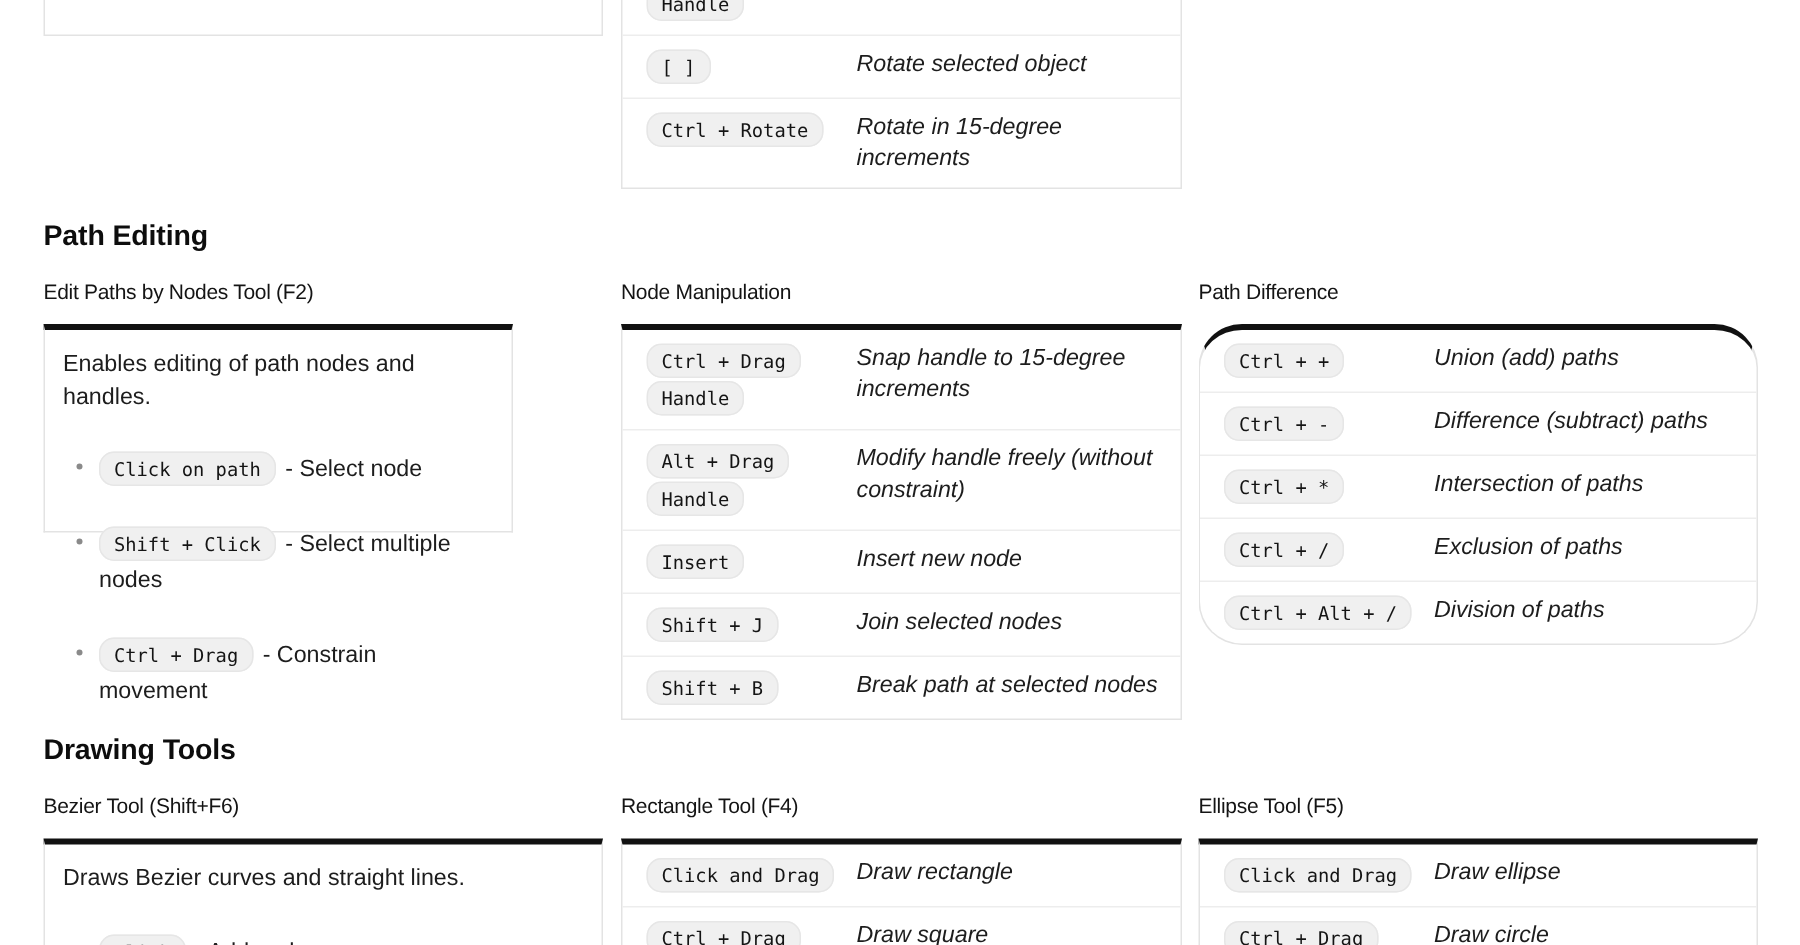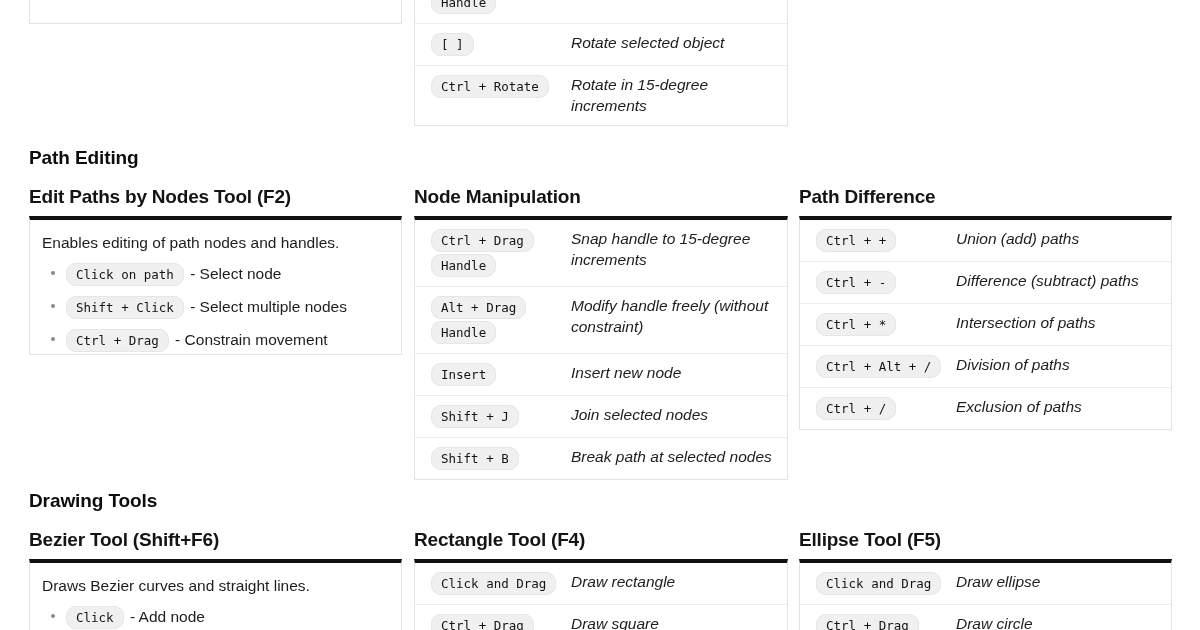--- a/index.html
+++ b/index.html
@@ -79,20 +79,21 @@
     color: #1d1d1d;
     padding: 0 0 4px 0;
   }
   .bullets { list-style: none; }
   .bullets li {
     position: relative;
     padding: 4px 0 4px 24px;
     font-size: 15.5px;
     line-height: 1.5;
     color: #1d1d1d;
+    margin-top: 17px;
   }
   .bullets li::before {
     content: "";
     position: absolute;
     left: 9px; top: 13px;
     width: 4px; height: 4px;
     border-radius: 50%;
     background: #8a8a8a;
   }
   .bullets kbd { margin-right: 2px; }
@@ -101,22 +102,22 @@
   
   .section-title {
     position: absolute;
     font-size: 19px;
     font-weight: 700;
     color: #0d0d0d;
     letter-spacing: -0.1px;
   }
   .col-title {
     position: absolute;
-    font-size: 19px;
-    font-weight: 700;
+    font-size: 14px;
+    font-weight: 400;
     color: #141414;
     letter-spacing: -0.2px;
   }
 </style>
 </head>
 <body>
 
 <div class="canvas">
 
   <div class="card no-top-rule" id="top-left-partial" style="left:29px; top:-60px; width:373px; height:84px;"></div>
@@ -134,21 +135,21 @@
         <div class="desccell">Rotate in 15-degree increments</div>
       </div>
     </div>
 
   <div class="section-title" style="left:29px; top:147px;">Path Editing</div>
 
   <div class="col-title" style="left:29px; top:186px;">Edit Paths by Nodes Tool (F2)</div>
   <div class="col-title" style="left:414px; top:186px;">Node Manipulation</div>
   <div class="col-title" style="left:799px; top:186px;">Path Difference</div>
 
-  <div class="card prose-card" id="pe-col0" style="left:29px; top:216px; width:373px; height:139px;">
+  <div class="card prose-card" id="pe-col0" style="left:29px; top:216px; width:313px; height:139px;">
       <div class="prose-intro">Enables editing of path nodes and handles.</div>
       <ul class="bullets">
         <li><kbd>Click on path</kbd><span class="sep"> - Select node</span></li>
         <li><kbd>Shift + Click</kbd><span class="sep"> - Select multiple nodes</span></li>
         <li><kbd>Ctrl + Drag</kbd><span class="sep"> - Constrain movement</span></li>
       </ul>
     </div>
 
   <div class="card" id="pe-col1" style="left:414px; top:216px; width:374px;">
       <div class="row">
@@ -166,40 +167,40 @@
       <div class="row">
         <div class="keycell"><kbd>Shift + J</kbd></div>
         <div class="desccell">Join selected nodes</div>
       </div>
       <div class="row">
         <div class="keycell"><kbd>Shift + B</kbd></div>
         <div class="desccell">Break path at selected nodes</div>
       </div>
     </div>
 
-  <div class="card" id="pe-col2" style="left:799px; top:216px; width:373px;">
+  <div class="card" id="pe-col2" style="left:799px; top:216px; width:373px;border-radius:29px;">
       <div class="row">
         <div class="keycell"><kbd>Ctrl + +</kbd></div>
         <div class="desccell">Union (add) paths</div>
       </div>
       <div class="row">
         <div class="keycell"><kbd>Ctrl + -</kbd></div>
         <div class="desccell">Difference (subtract) paths</div>
       </div>
       <div class="row">
         <div class="keycell"><kbd>Ctrl + *</kbd></div>
         <div class="desccell">Intersection of paths</div>
       </div>
       <div class="row">
+        <div class="keycell"><kbd>Ctrl + /</kbd></div>
+        <div class="desccell">Exclusion of paths</div>
+      </div>
+      <div class="row">
         <div class="keycell"><kbd>Ctrl + Alt + /</kbd></div>
         <div class="desccell">Division of paths</div>
-      </div>
-      <div class="row">
-        <div class="keycell"><kbd>Ctrl + /</kbd></div>
-        <div class="desccell">Exclusion of paths</div>
       </div>
     </div>
 
   <div class="section-title" style="left:29px; top:490px;">Drawing Tools</div>
 
   <div class="col-title" style="left:29px; top:529px;">Bezier Tool (Shift+F6)</div>
   <div class="col-title" style="left:414px; top:529px;">Rectangle Tool (F4)</div>
   <div class="col-title" style="left:799px; top:529px;">Ellipse Tool (F5)</div>
 
   <div class="card prose-card" id="dt-col0" style="left:29px; top:559px; width:373px; height:120px;">

